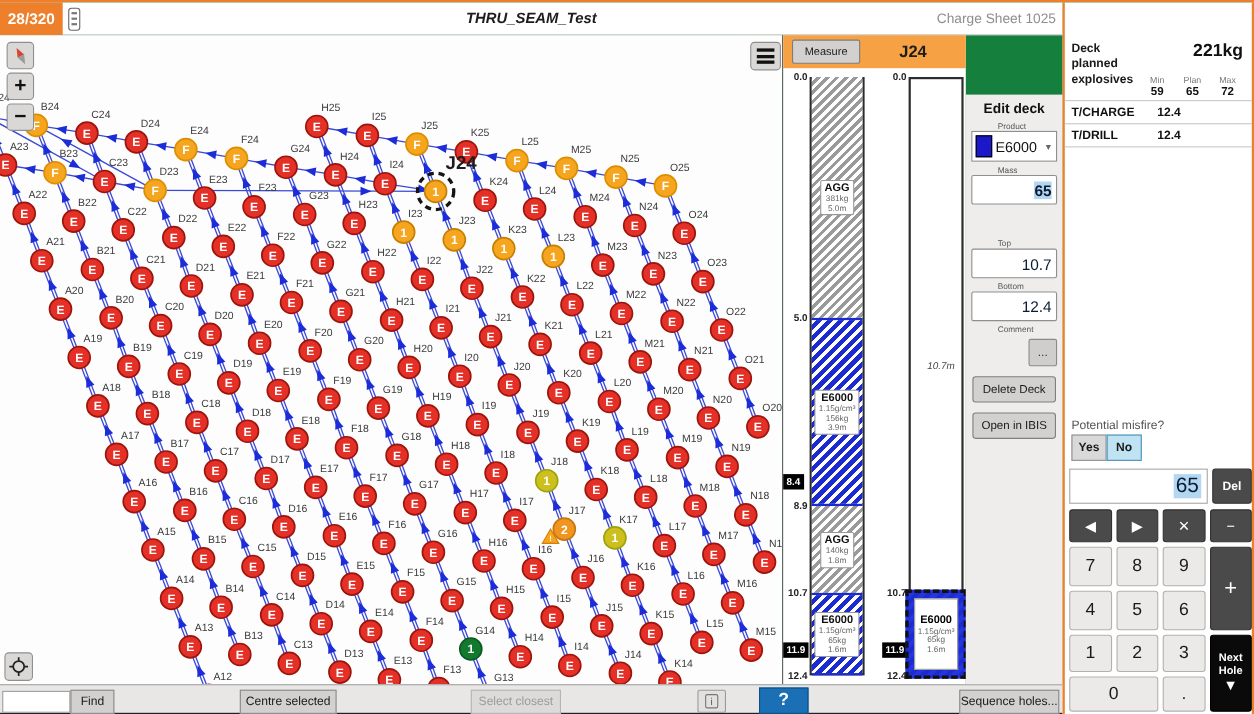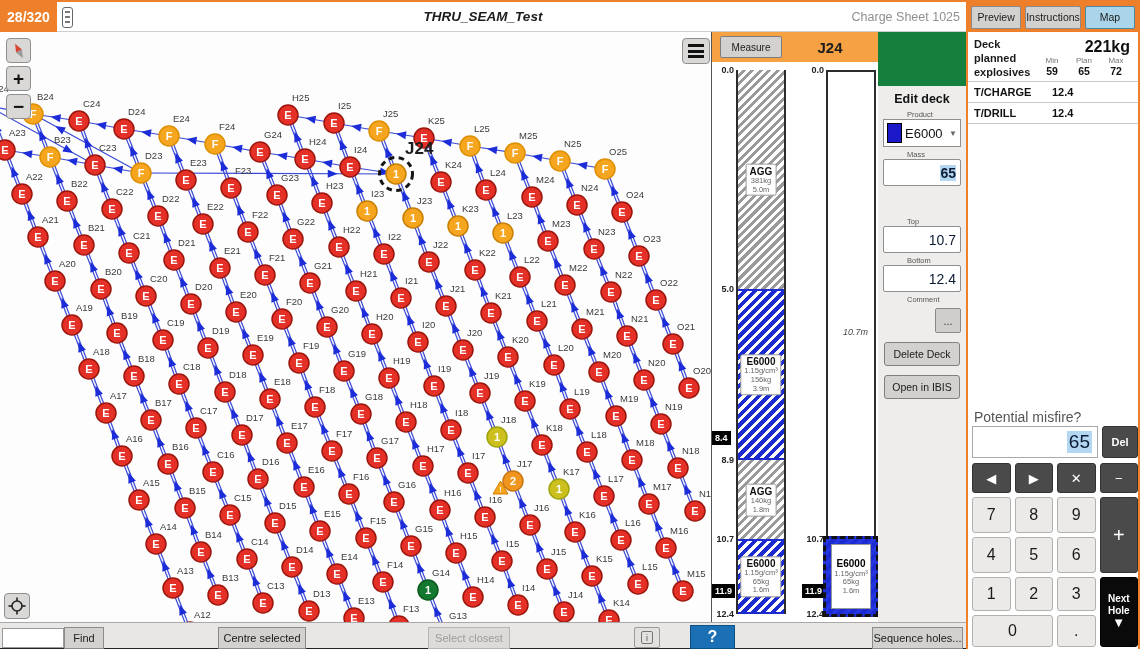--- a/index.html
+++ b/index.html
@@ -22,29 +22,29 @@
   .tabs-row { position:absolute; left:0; top:0; width:100%; height:30px; background:#ee7f2b; display:flex;
               align-items:center; gap:4px; padding:0 3px; }
   .tab { flex:1; height:23px; background:#d2d1cf; border:1px solid #8a8a8a; border-radius:2px;
          font-size:10.5px; color:#1c1c1c; display:flex; align-items:center; justify-content:center; }
   .tab.active { background:#aad4ea; border-color:#4c87a8; }
   .stats { position:absolute; left:0; top:32px; width:100%; }
   .stats-top { display:flex; padding:4px 6px 2px 6px; border-bottom:1px solid #c8c8c8; }
   .stats-name { width:62px; font-size:11px; font-weight:bold; color:#1a1a1a; line-height:1.25; }
   .stats-right { flex:1; }
   .stats-total { text-align:right; font-size:16px; font-weight:bold; color:#111; padding-right:2px; }
-  .mpm { display:flex; }
+  .mpm { display:flex;margin-top:12px; }
   .mpm div { flex:1; text-align:center; }
   .mpm .lab { font-size:8px; color:#777; }
   .mpm .val { font-size:10.5px; font-weight:bold; color:#111; }
   .stat-row { display:flex; padding:4px 6px; border-bottom:1px solid #c8c8c8; font-size:11px; color:#111; }
   .stat-row .rl { width:78px; font-weight:bold; }
   .stat-row .rv { font-weight:bold; }
   .misfire { position:absolute; left:6px; top:379px; }
-  .misfire-label { font-size:14px; color:#555; margin-bottom:2px;margin-top:28px; }
+  .misfire-label { font-size:11px; color:#555; margin-bottom:2px; }
   .seg-btn { width:32px; height:24px; font-size:11px; font-weight:bold; color:#1a1a1a; background:#d9d9d9;
              border:1px solid #8f8f8f; display:inline-flex; align-items:center; justify-content:center; }
   .seg-btn.sel { background:#bfe3f2; border-color:#4a90b8; }
   .entry-row { position:absolute; left:4px; top:424px; width:166px; height:32px; display:flex; gap:4px; }
   .entry-box { flex:1; background:#fff; border:1px solid #a8a8a8; display:flex; align-items:center;
                justify-content:flex-end; padding-right:5px; font-size:19px; color:#0b1b33; }
   .entry-box .selhl { background:#b3d7f0; padding:0 2px; }
   .del-btn { width:36px; background:#4a4a4a; color:#fff; font-size:11px; font-weight:bold; border:1px solid #333;
              border-radius:3px; display:flex; align-items:center; justify-content:center; }
   .keypad { position:absolute; left:4px; top:461px; width:166px; display:grid;
@@ -1629,25 +1629,20 @@
     <div class="bb-btn" style="left:218px; width:88px;">Centre selected</div>
     <div class="bb-btn disabled" style="left:428px; width:82px;">Select closest</div>
     <div class="info-btn">
         <span>i</span>
       </div>
     <div class="help-btn">?</div>
     <div class="bb-btn" style="left:872px; width:91px;">Sequence holes...</div>
   </div>
 
   <div class="right-panel">
-    <div class="tabs-row">
-      <div class="tab">Preview</div>
-      <div class="tab">Instructions</div>
-      <div class="tab active">Map</div>
-    </div>
     <div class="stats">
       <div class="stats-top">
         <div class="stats-name">Deck planned explosives</div>
         <div class="stats-right">
           <div class="stats-total">221kg</div>
           <div class="mpm">
             <div>
                 <div class="lab">Min</div>
                 <div class="val">59</div>
               </div>

